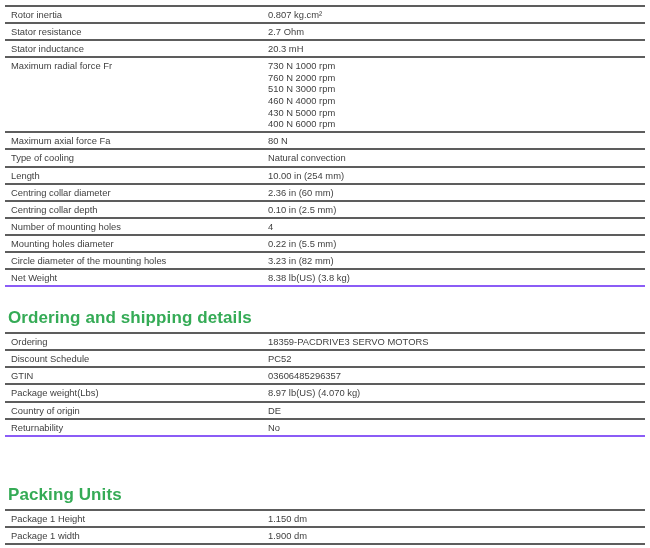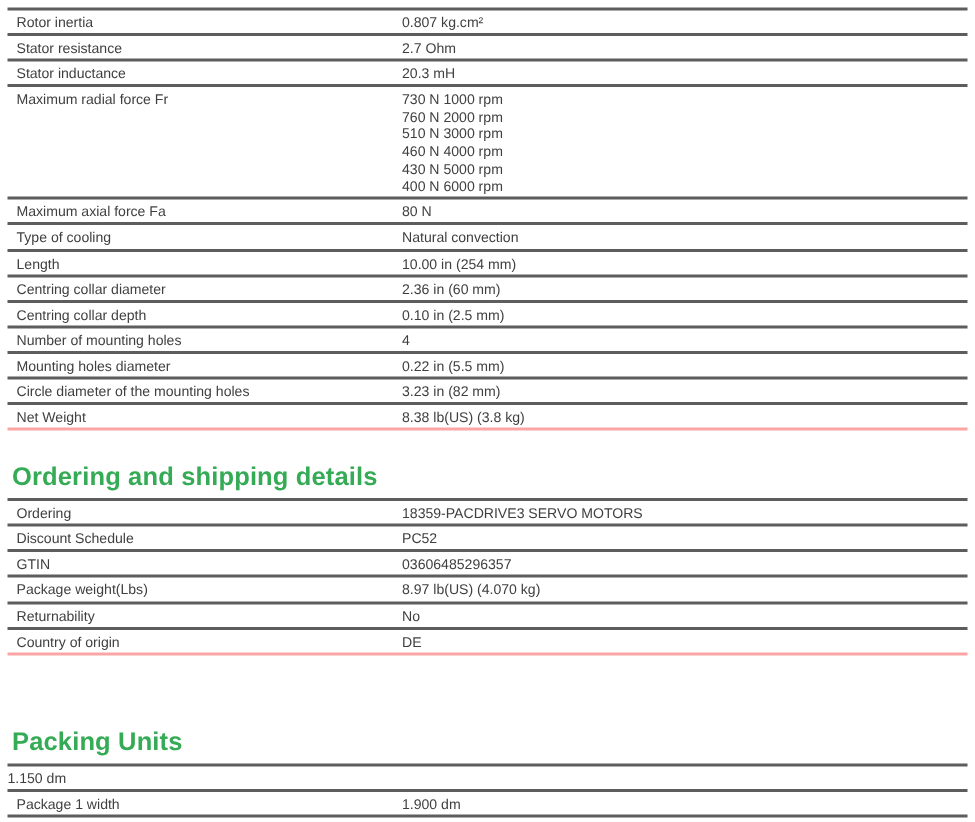--- a/index.html
+++ b/index.html
@@ -15,21 +15,21 @@
     color: #3f3f3f;
     -webkit-font-smoothing: antialiased;
   }
   .page {
     padding: 5px 5px 0 5px;
     box-sizing: border-box;
     width: 650px;
   }
   .spec-table {
     width: 640px;
-    border-bottom: 2px solid #fca5a5;
+    border-bottom: 2px solid #8b5cf6;
   }
   .spec-row {
     display: flex;
     align-items: flex-start;
     border-top: 2px solid #5d5d5d;
     padding: 2px 0 1.5px 0;
     font-size: 9.4px;
     line-height: 11.6px;
   }
   .cell-label {
@@ -165,37 +165,38 @@
               <span class="value-line">03606485296357</span>
             </div>
           </div>
           <div class="spec-row">
             <div class="cell-label">Package weight(Lbs)</div>
             <div class="cell-value">
               <span class="value-line">8.97 lb(US) (4.070 kg)</span>
             </div>
           </div>
           <div class="spec-row">
+            <div class="cell-label">Country of origin</div>
+            <div class="cell-value">
+              <span class="value-line">DE</span>
+            </div>
+          </div>
+          <div class="spec-row">
             <div class="cell-label">Returnability</div>
             <div class="cell-value">
               <span class="value-line">No</span>
-            </div>
-          </div>
-          <div class="spec-row">
-            <div class="cell-label">Country of origin</div>
-            <div class="cell-value">
-              <span class="value-line">DE</span>
             </div>
           </div>
         </div>
       </div>
       <div class="section">
         <div class="section-title" style="color: rgb(53, 171, 86); margin-top: 48px;">Packing Units</div>
         <div class="spec-table">
           <div class="spec-row">
+            <div class="cell-label">Package 1 Height</div>
             <div class="cell-value">
               <span class="value-line">1.150 dm</span>
             </div>
           </div>
           <div class="spec-row">
             <div class="cell-label">Package 1 width</div>
             <div class="cell-value">
               <span class="value-line">1.900 dm</span>
             </div>
           </div>

